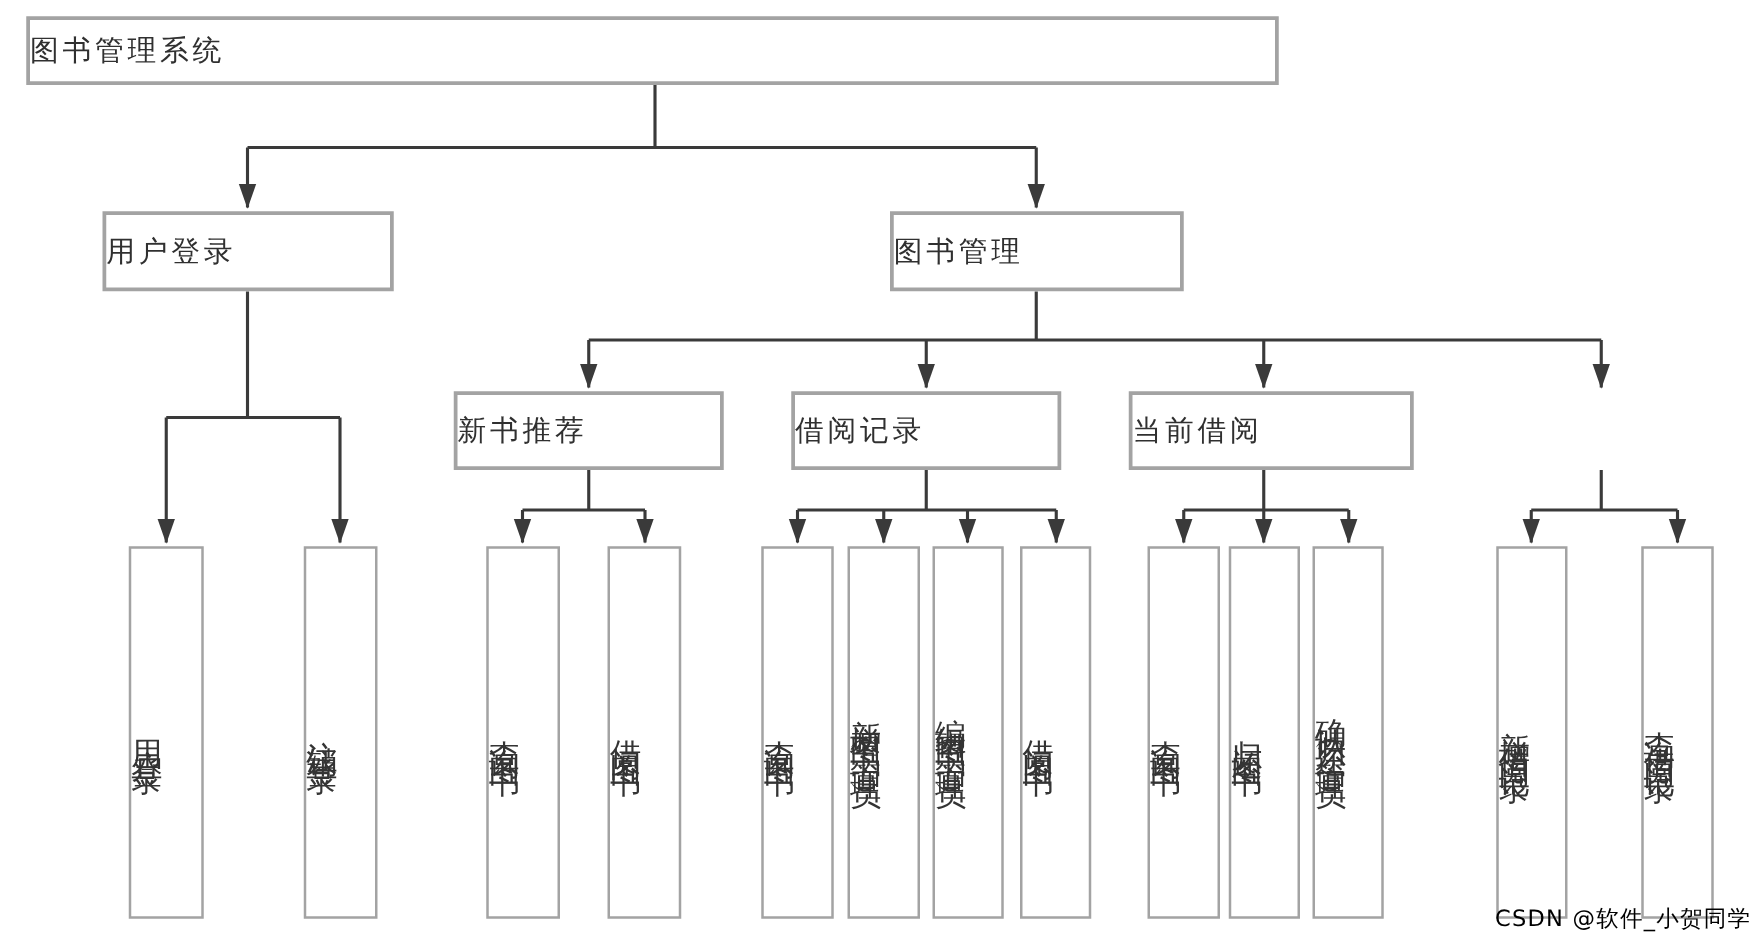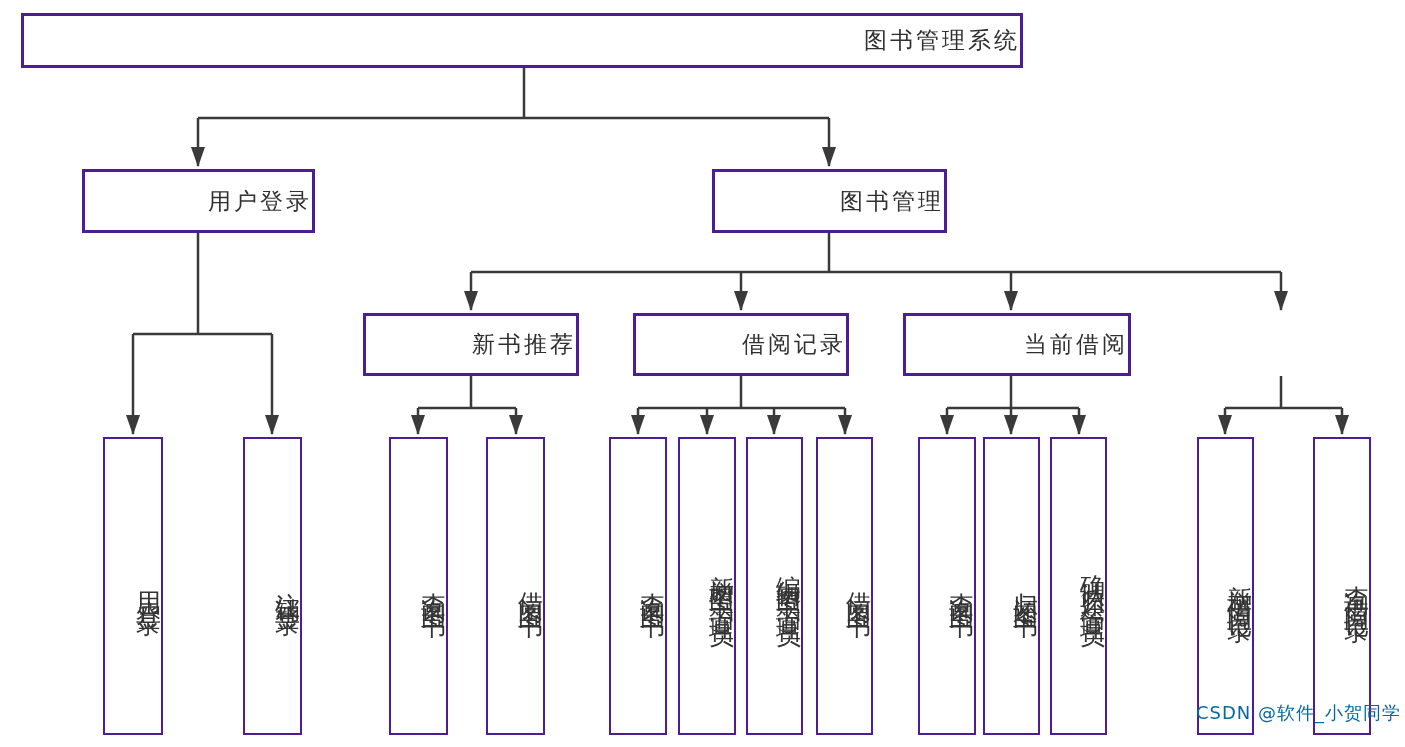--- a/index.html
+++ b/index.html
@@ -17,25 +17,25 @@
   }
   svg.connectors {
     position: absolute;
     left: 0; top: 0;
     width: 1405px;
     height: 747px;
   }
   .box {
     position: absolute;
     background: #ffffff;
-    border: 3px solid #4c1d95;
+    border: 3px solid #a3a3a3;
     box-sizing: border-box;
     display: flex;
     align-items: center;
-    justify-content: flex-end;
+    justify-content: flex-start;
     color: #303030;
   }
   .box.h-label span {
     font-size: 23px;
     letter-spacing: 3px;
     white-space: nowrap;
     color: #303030;
   }
   .box.leaf {
     border-width: 2.5px;
@@ -44,23 +44,23 @@
     writing-mode: vertical-rl;
     text-orientation: mixed;
     font-size: 25px;
     letter-spacing: 7px;
     line-height: 1;
     color: #343434;
   }
   .watermark {
     position: absolute;
     right: 4px;
-    bottom: 22px;
+    bottom: 0;
     font-size: 18px;
-    color: #0369a1;
+    color: #000000;
     letter-spacing: 1px;
     white-space: nowrap;
   }
 </style>
 </head>
 <body>
 
 <div class="stage">
 
   <svg class="connectors" viewBox="0 0 1405 747" xmlns="http://www.w3.org/2000/svg">

